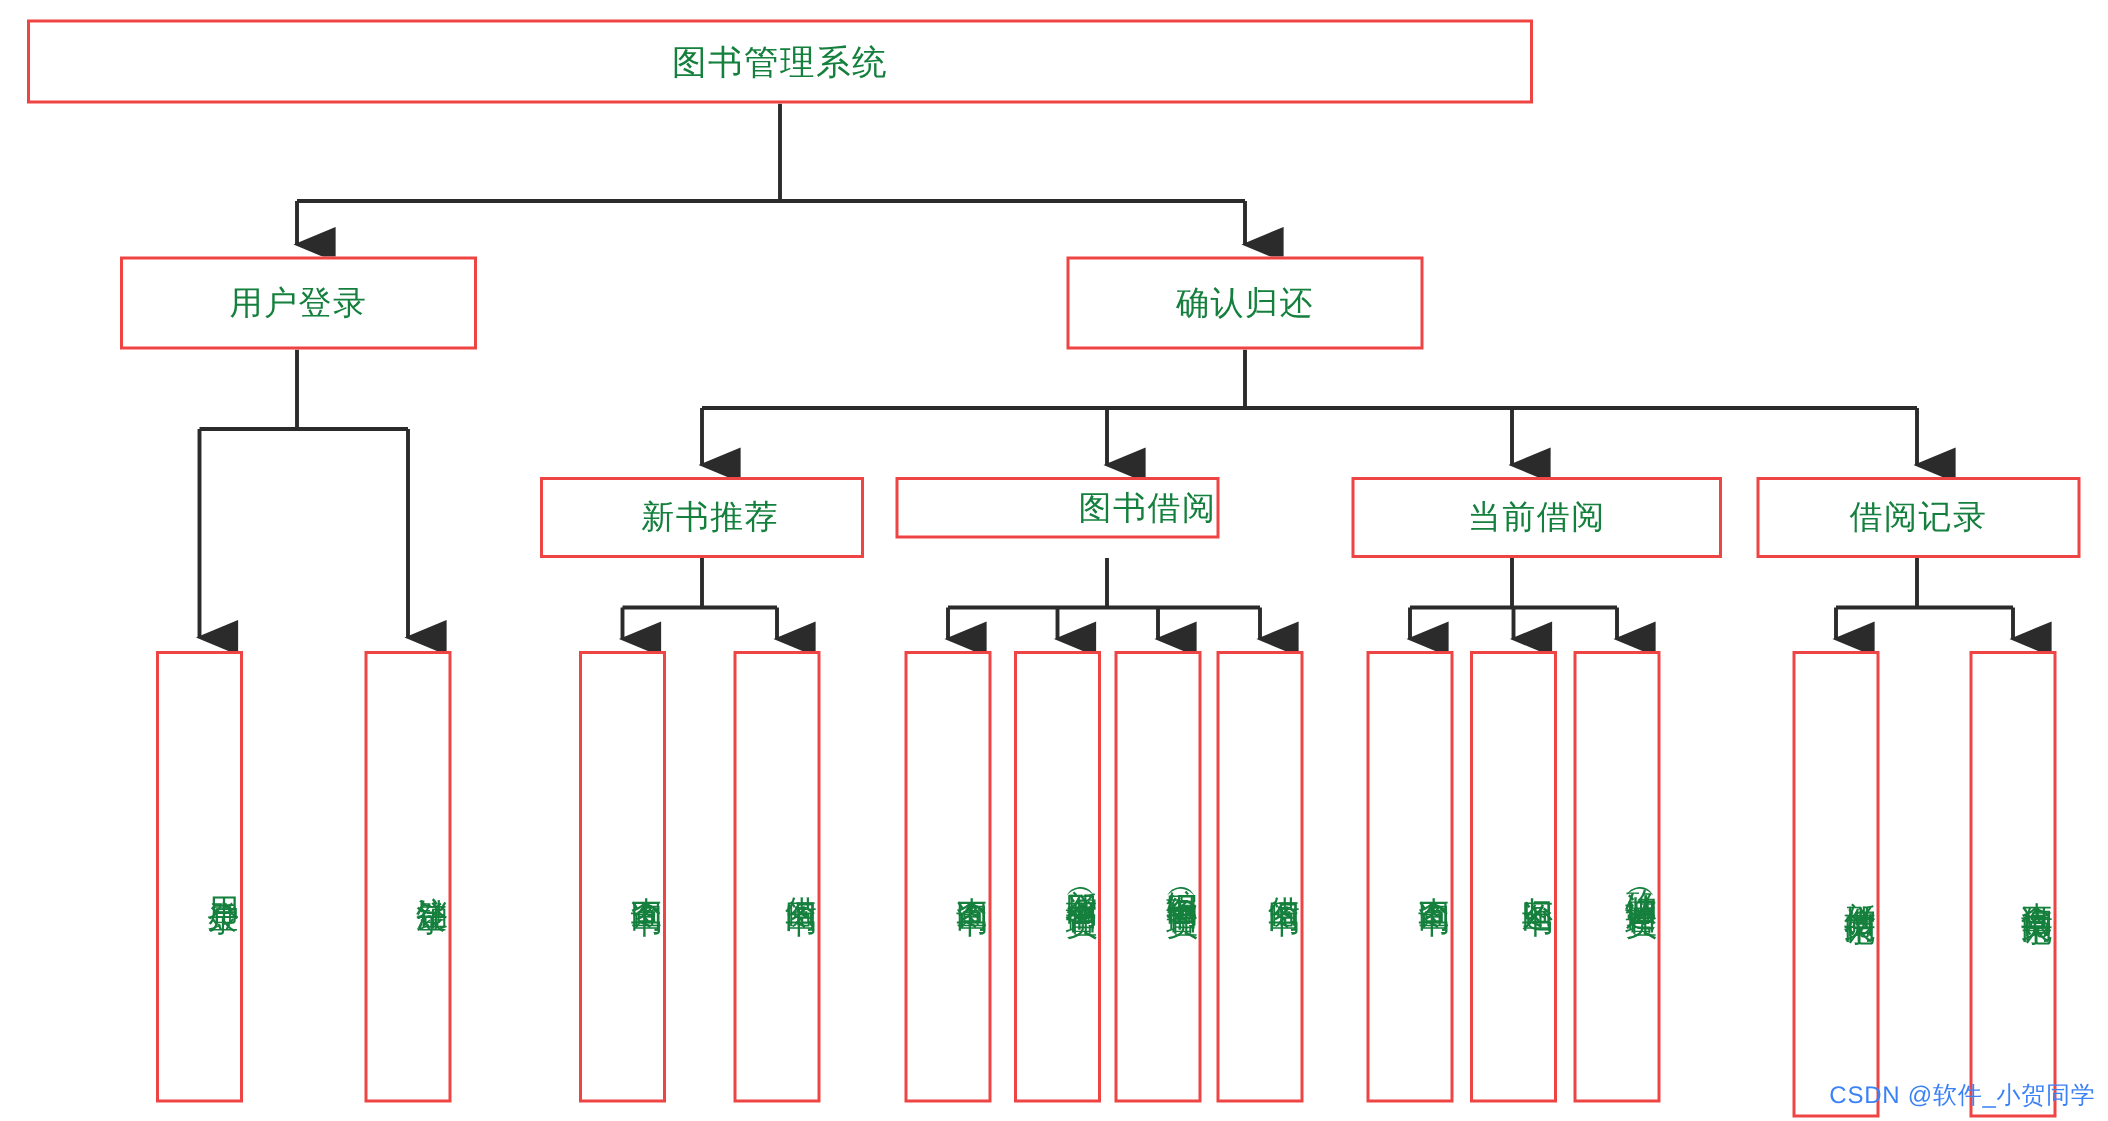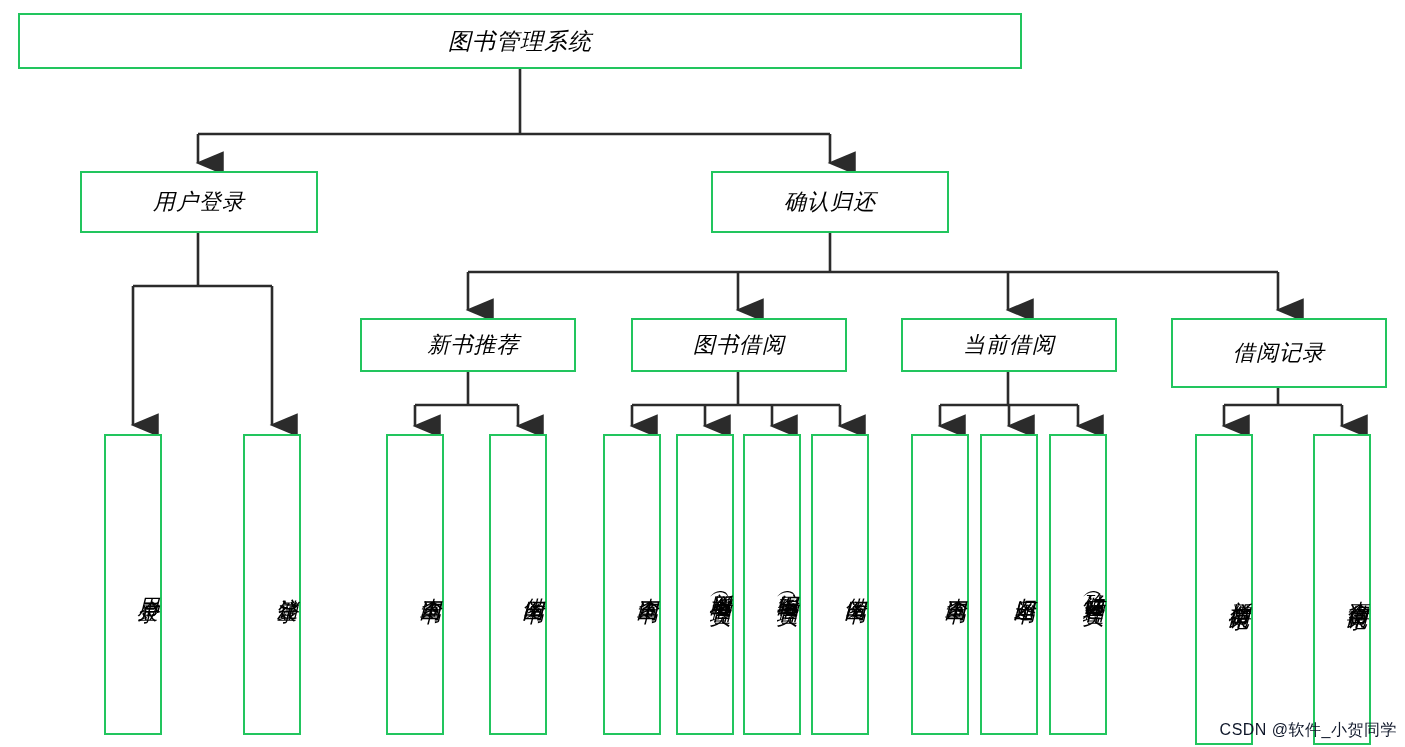--- a/index.html
+++ b/index.html
@@ -22,26 +22,25 @@
     position: absolute;
     left: 0;
     top: 0;
     width: 1405px;
     height: 747px;
   }
   .node {
     position: absolute;
     box-sizing: border-box;
     background: #ffffff;
-    border: 2px solid #22c55e;
+    border: 2px solid #ef4444;
     display: flex;
     align-items: center;
     justify-content: center;
-    color: #000000;
-    font-style: italic;
+    color: #15803d;
   }
   .node.horiz {
     font-size: 22px;
     letter-spacing: 1px;
   }
   .node.vert {
     writing-mode: vertical-rl;
     text-orientation: upright;
     font-size: 21px;
     line-height: 1.12;
@@ -56,21 +55,21 @@
     white-space: nowrap;
   }
   .node.root {
     font-size: 23px;
   }
   #watermark {
     position: absolute;
     right: 8px;
     bottom: 6px;
     font-size: 16px;
-    color: #0f172a;
+    color: #3b82f6;
     letter-spacing: 0.5px;
     white-space: nowrap;
     pointer-events: none;
   }
 </style>
 </head>
 <body>
 
 <div id="diagram-root">
 
@@ -132,27 +131,27 @@
   <div class="node horiz" style="left:80px; top:171px; width:238px; height:62px;">
     <span class="node-label">用户登录</span>
   </div>
   <div class="node horiz" style="left:711px; top:171px; width:238px; height:62px;">
     <span class="node-label">确认归还</span>
   </div>
 
   <div class="node horiz" style="left:360px; top:318px; width:216px; height:54px;padding-left:11px;">
     <span class="node-label">新书推荐</span>
   </div>
-  <div class="node horiz" style="left:631px; top:318px; width:216px; height:54px;">
+  <div class="node horiz" style="left:597px; top:318px; width:216px; height:41px;justify-content:flex-end;">
     <span class="node-label">图书借阅</span>
   </div>
-  <div class="node horiz" style="left:901px; top:318px; width:216px; height:54px;text-align:right;">
+  <div class="node horiz" style="left:901px; top:318px; width:247px; height:54px;text-align:right;">
     <span class="node-label">当前借阅</span>
   </div>
-  <div class="node horiz" style="left:1171px; top:318px; width:216px; height:70px;">
+  <div class="node horiz" style="left:1171px; top:318px; width:216px; height:54px;">
     <span class="node-label">借阅记录</span>
   </div>
 
   <div class="node vert" style="left:104px; top:434px; width:58px; height:301px;">
     <span class="node-label">用户登录</span>
   </div>
   <div class="node vert" style="left:243px; top:434px; width:58px; height:301px;">
     <span class="node-label">注销登录</span>
   </div>
 

